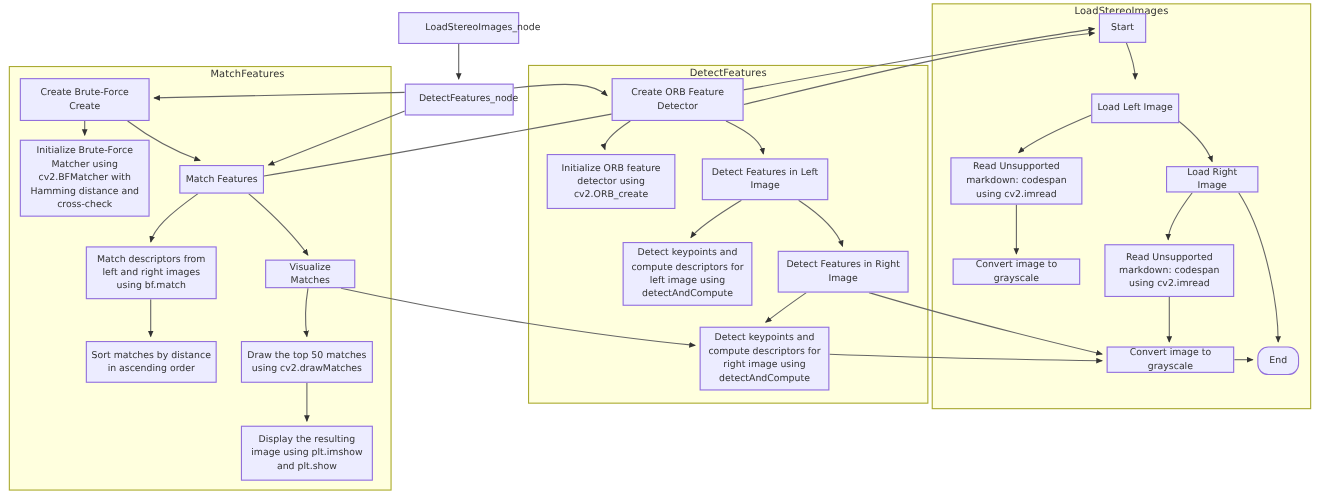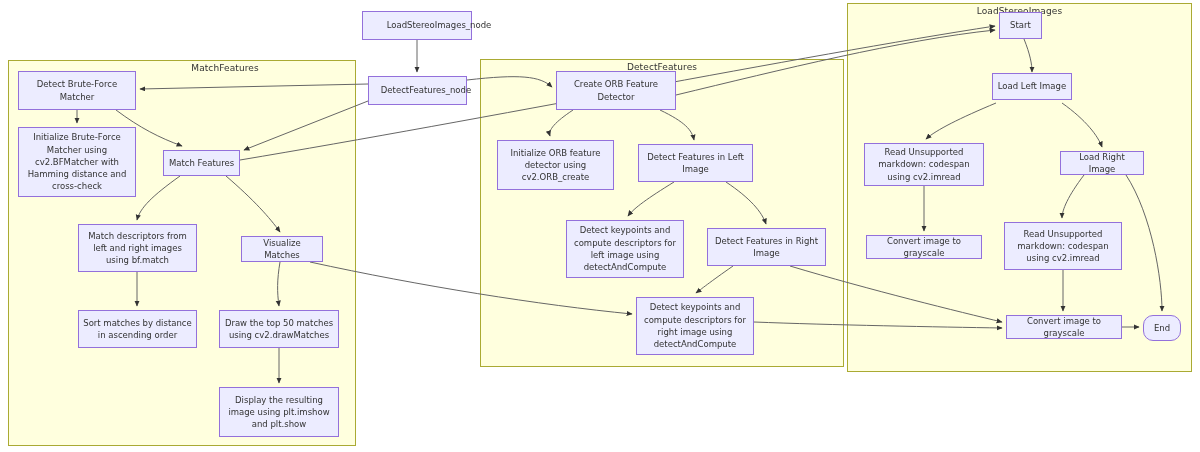--- a/index.html
+++ b/index.html
@@ -102,21 +102,21 @@
   </svg>
 
   <div id="nodes">
       <div class="node" style="left: 362px; top: 11px; width: 110px; height: 29px; padding-left: 48px;">
         <span>LoadStereoImages_node</span>
       </div>
       <div class="node" style="left: 368px; top: 76px; width: 99px; height: 29px; padding-left: 21px;">
         <span>DetectFeatures_node</span>
       </div>
       <div class="node" style="left: 18px; top: 71px; width: 118px; height: 39px;">
-        <span>Detect Brute-Force Matcher</span>
+        <span>Create Brute-Force Create</span>
       </div>
       <div class="node" style="left: 18px; top: 127px; width: 118px; height: 70px;">
         <span>Initialize Brute-Force Matcher using cv2.BFMatcher   with Hamming distance and cross-check</span>
       </div>
       <div class="node" style="left: 163px; top: 150px; width: 77px; height: 26px;">
         <span>Match Features</span>
       </div>
       <div class="node" style="left: 78px; top: 224px; width: 119px; height: 48px;">
         <span>Match descriptors from left and right images using bf.match</span>
       </div>
@@ -146,21 +146,21 @@
       </div>
       <div class="node" style="left: 707px; top: 228px; width: 119px; height: 38px;">
         <span>Detect Features in Right Image</span>
       </div>
       <div class="node" style="left: 636px; top: 297px; width: 118px; height: 58px;">
         <span>Detect keypoints and compute descriptors for right image using detectAndCompute</span>
       </div>
       <div class="node" style="left: 999px; top: 12px; width: 43px; height: 27px;">
         <span>Start</span>
       </div>
-      <div class="node" style="left: 992px; top: 73px; width: 80px; height: 27px;">
+      <div class="node" style="left: 992px; top: 85px; width: 80px; height: 27px;">
         <span>Load Left Image</span>
       </div>
       <div class="node" style="left: 864px; top: 143px; width: 120px; height: 43px;">
         <span>Read Unsupported markdown: codespan using cv2.imread</span>
       </div>
       <div class="node" style="left: 1060px; top: 151px; width: 84px; height: 24px;">
         <span>Load Right Image</span>
       </div>
       <div class="node" style="left: 866px; top: 235px; width: 116px; height: 24px;">
         <span>Convert image to grayscale</span>

